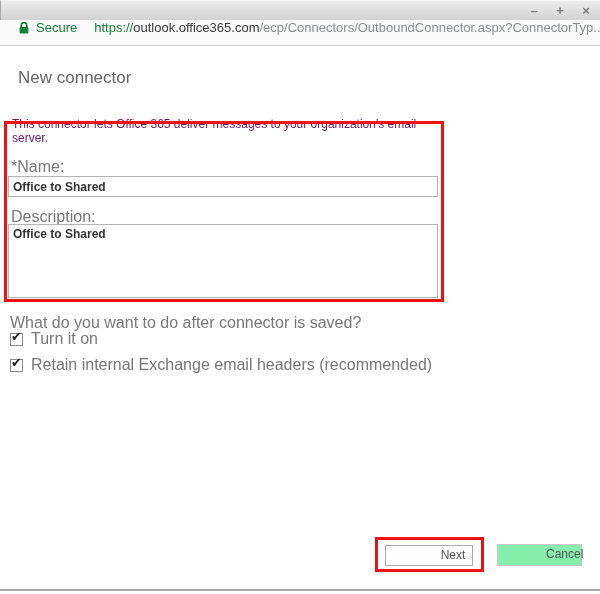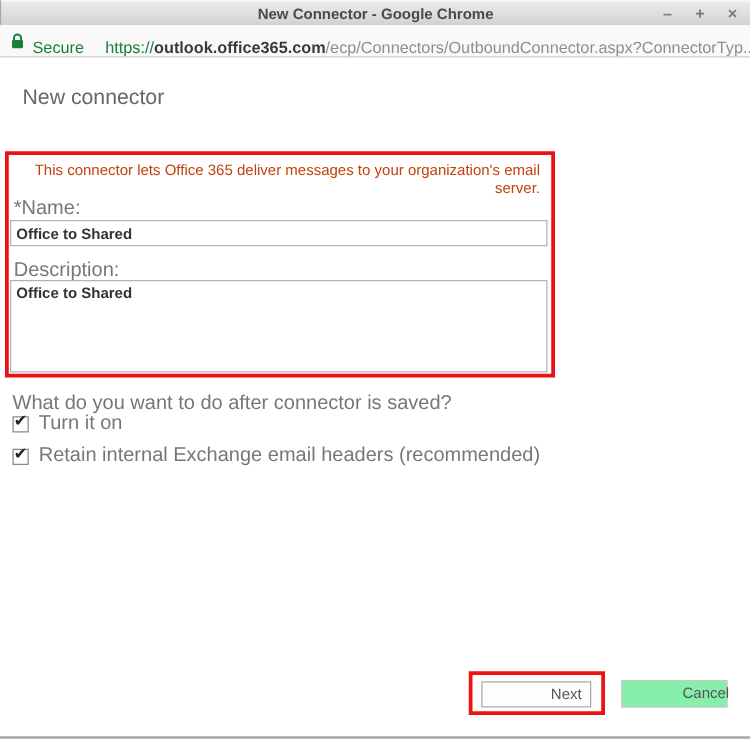--- a/index.html
+++ b/index.html
@@ -29,42 +29,42 @@
   .win-btn {
     color: #7b7b7b; font-size: 13px; font-weight: bold; line-height: 20px;
     width: 12px; text-align: center; cursor: default;
   }
 
   
   .toolbar {
     position: absolute; left: 0; top: 20px; width: 600px; height: 26px;
     background: #f9f9f9;
     border-bottom: 1px solid #cfcfcf;
-    display: flex; align-items: flex-end;
-    padding-left: 8px;
+    display: flex; align-items: flex-start;
+    padding-left: 18px;
     white-space: nowrap; overflow: hidden;
   }
   .lock-icon { display: inline-block; margin-right: 6px; margin-top: 1px; }
   .secure-label { font-size: 13px; color: #188038; margin-right: 8px; }
   .toolbar-sep {
     display: inline-block; width: 1px; height: 14px; background: #cccccc; margin-right: 9px;
   }
   .url { font-size: 13px; letter-spacing: 0; }
   .url-scheme { color: #188038; margin-top: 32px; }
-  .url-domain { color: #3a3a3a; font-weight: bold; }
+  .url-domain { color: #3a3a3a; font-weight: normal; }
   .url-path { color: #8a8f94; }
 
   
   .page-title {
     position: absolute; left: 18px; top: 68px;
     font-size: 17px; font-weight: 400; color: #666666;
   }
   .intro-text {
-    position: absolute; left: 12px; top: 129px; width: 420px;
-    font-size: 12px; color: #c2410c; text-align: right;
+    position: absolute; left: 12px; top: 117px; width: 420px;
+    font-size: 12px; color: #701a75;
   }
   .field-label { position: absolute; font-size: 16px; color: #777777; }
   .name-label { left: 11px; top: 158px; }
   .desc-label { left: 11px; top: 208px; }
 
   .name-input {
     position: absolute; left: 8px; top: 176px; width: 430px; height: 21px;
     border: 1px solid #b3b3b3; background: #ffffff;
     font-family: "Liberation Sans", sans-serif;
     font-size: 12px; font-weight: bold; color: #333333;
@@ -125,21 +125,20 @@
   
   .window-bottom-line {
     position: absolute; left: 0; top: 589px; width: 600px; height: 2px;
     background: #a6a6a6;
   }
 </style>
 </head>
 <body>
 
 <div class="titlebar">
-  <span class="titlebar-text">New Connector - Google Chrome</span>
   <span class="win-controls">
     <span class="win-btn">–</span>
     <span class="win-btn">+</span>
     <span class="win-btn">×</span>
   </span>
 </div>
 
 <div class="toolbar">
   <span class="lock-icon">
     <svg width="12" height="14" viewBox="0 0 12 14">

